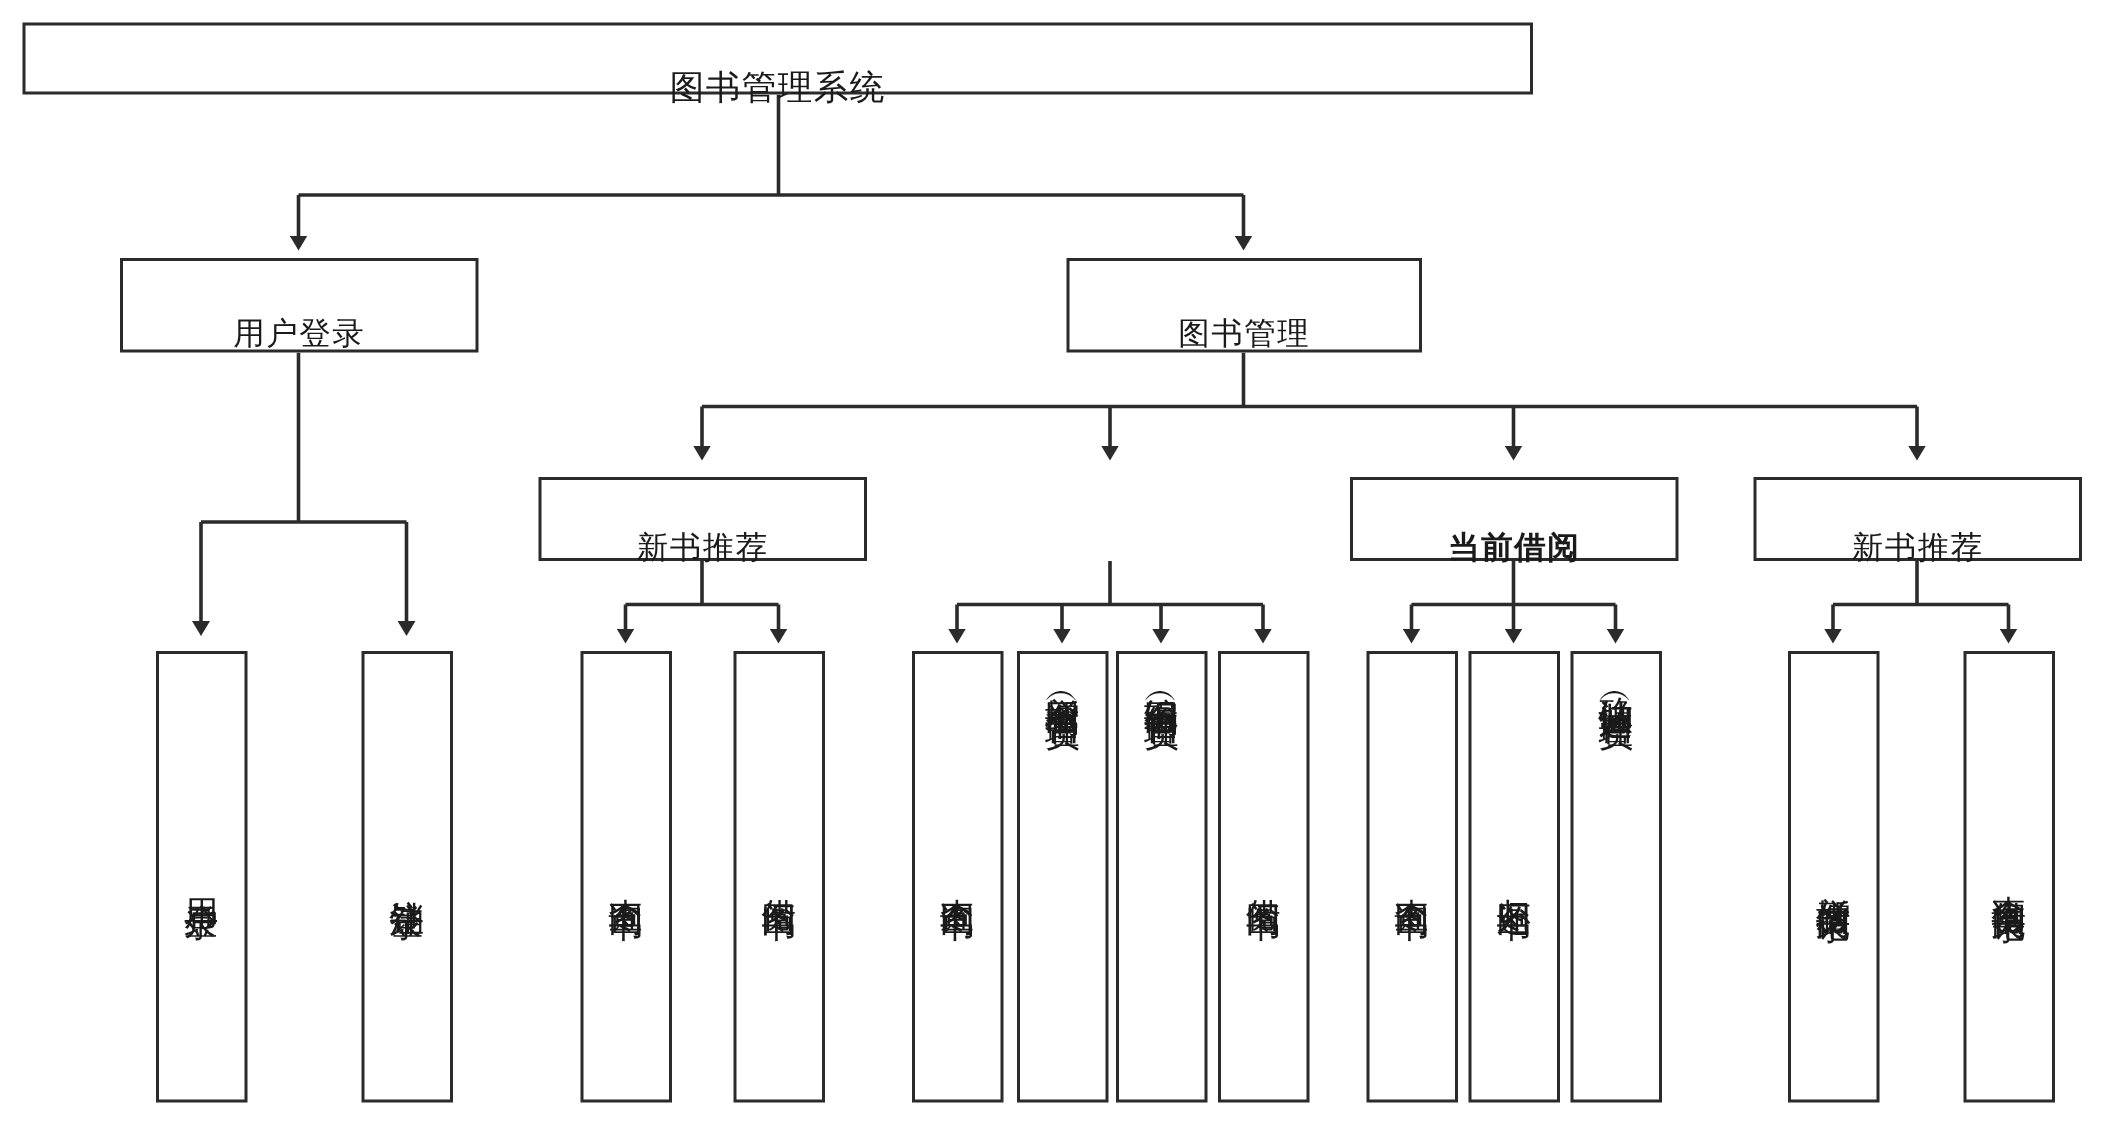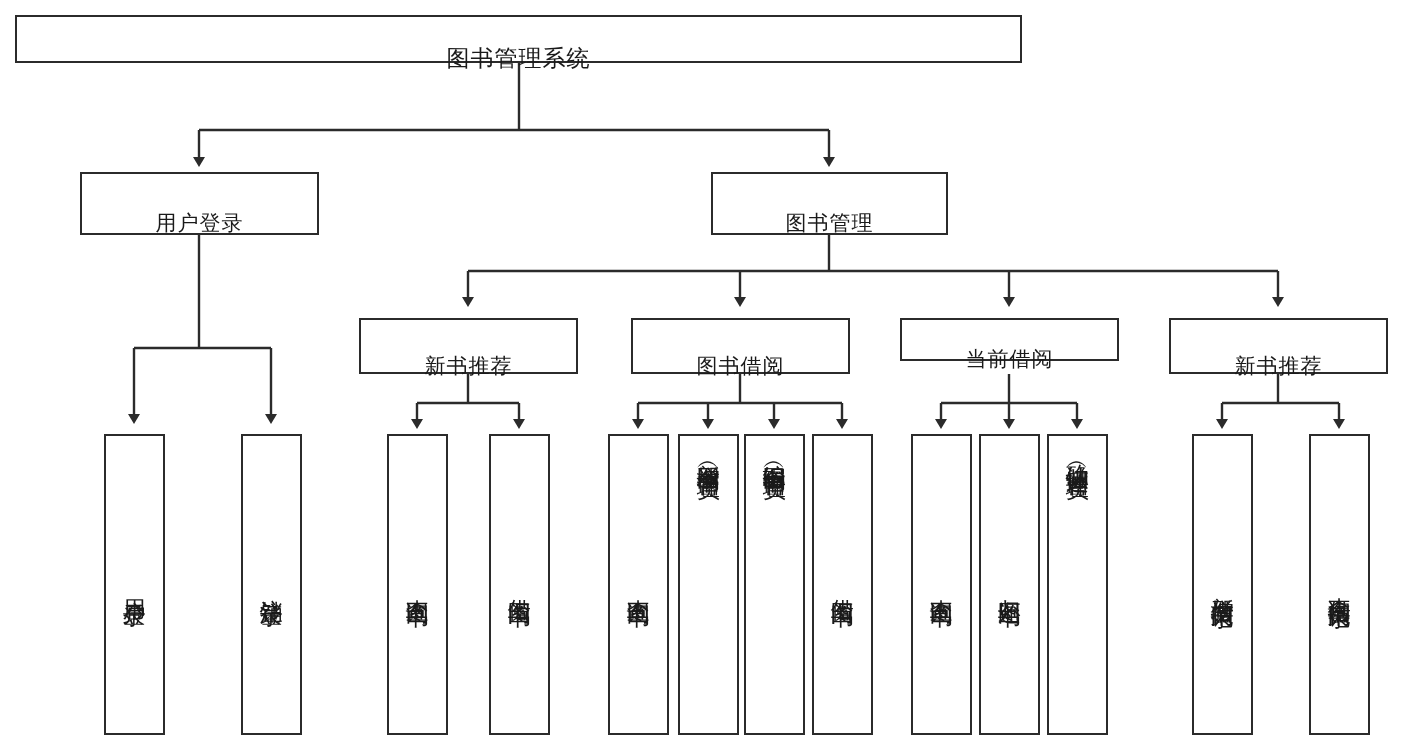--- a/index.html
+++ b/index.html
@@ -141,25 +141,22 @@
   </div>
 
   <div class="node h-node" style="left:711px;top:172px;width:237px;height:63px;">
     <span class="lbl">图书管理</span>
   </div>
 
   <div class="node h-node" style="left:359px;top:318px;width:219px;height:56px;">
     <span class="lbl">新书推荐</span>
   </div>
 
-  <div class="node h-node" style="left:631px;top:318px;width:219px;height:56px;">
-    <span class="lbl">图书借阅</span>
-  </div>
-
-  <div class="node h-node" style="left:900px;top:318px;width:219px;height:43px;">
+
+  <div class="node h-node" style="left:900px;top:318px;width:219px;height:56px;font-weight:bold;">
     <span class="lbl">当前借阅</span>
   </div>
 
   <div class="node h-node" style="left:1169px;top:318px;width:219px;height:56px;">
     <span class="lbl">新书推荐</span>
   </div>
 
   <div class="node v-node centered" style="left:104px;top:434px;width:61px;height:301px;">
     <span class="lbl">用户登录</span>
   </div>

